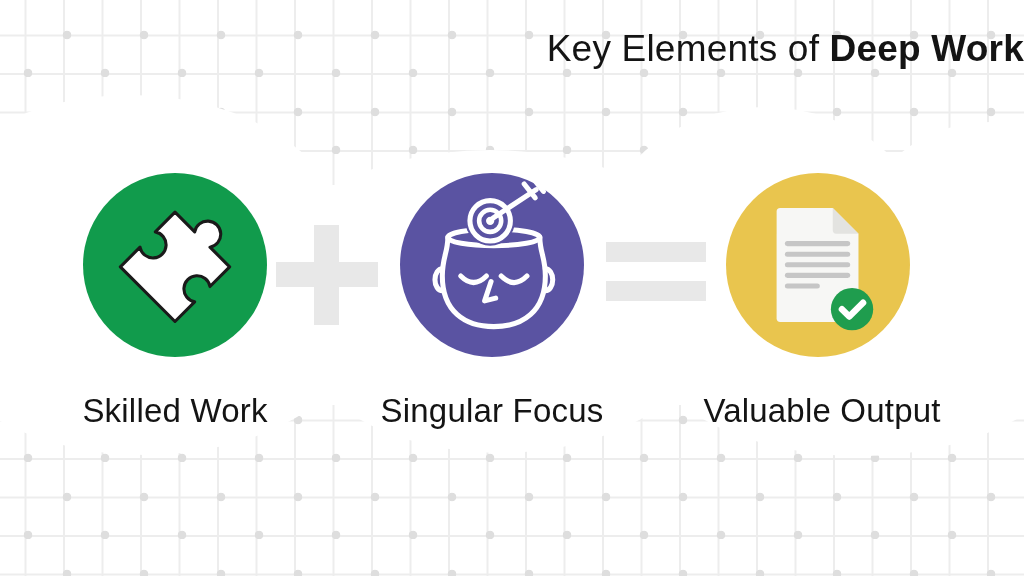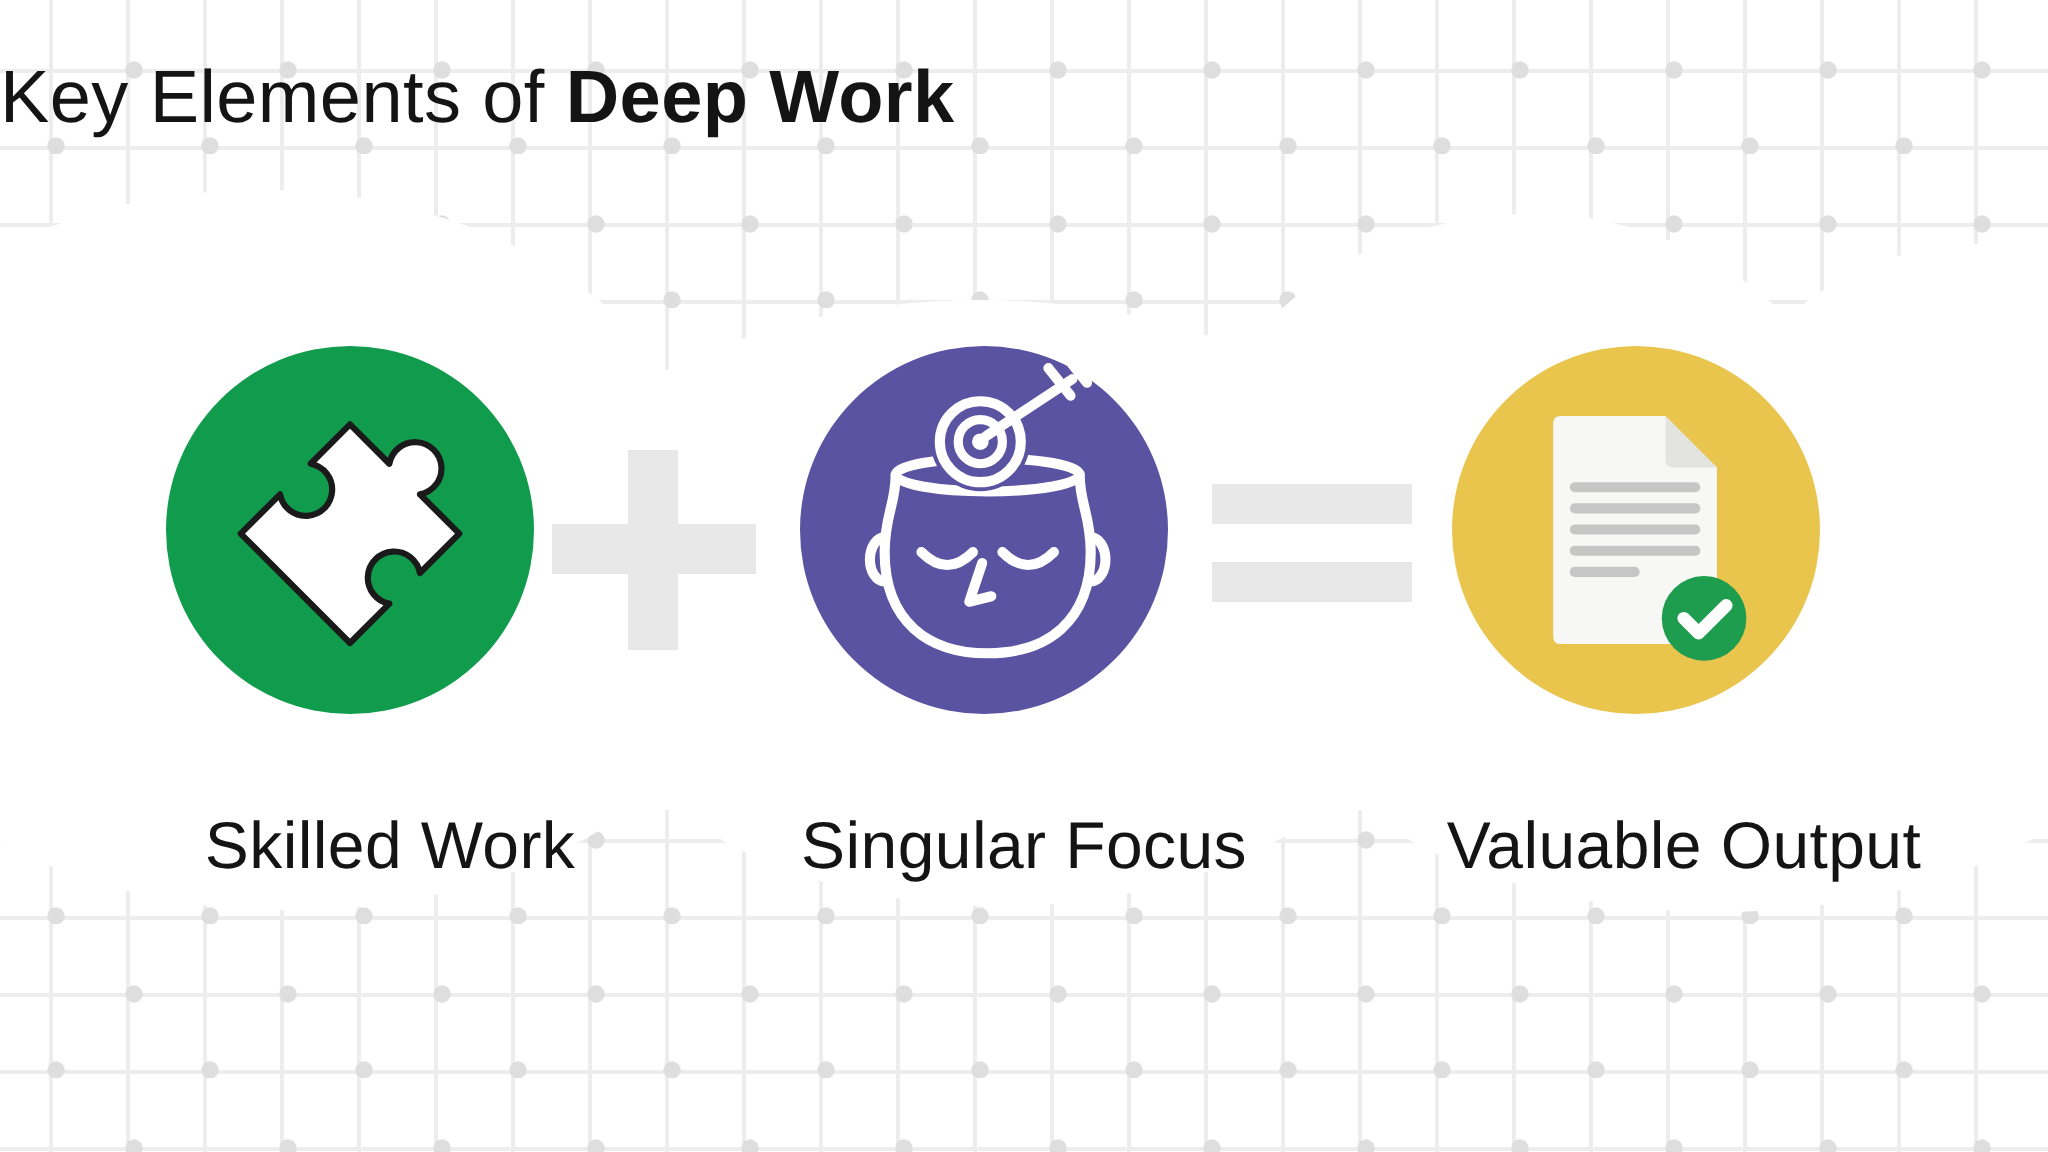--- a/index.html
+++ b/index.html
@@ -9,21 +9,21 @@
     background-image:
       radial-gradient(circle at 67px 35px, #dedede 0 4px, transparent 4.6px),
       radial-gradient(circle at 28px 73px, #dedede 0 4px, transparent 4.6px),
       linear-gradient(#ededed 0 2px, transparent 2px),
       linear-gradient(90deg, #ededed 0 2px, transparent 2px);
     background-size:77px 77px,77px 77px,38.5px 38.5px,38.5px 38.5px;
     background-position:0 0,0 0,0 34.5px,24.5px 0;
   }
   .title{
     position:absolute;top:28px;left:0;width:1024px;box-sizing:border-box;
-    padding-right:66px;text-align:left;font-size:37px;color:#141414;
+    text-align:right;font-size:37px;color:#141414;
     letter-spacing:0.2px;white-space:nowrap;
   }
   .title .bold{font-weight:700;}
   
   .cloud{position:absolute;left:0;top:0;width:1024px;height:576px;}
   .cloud .blob{position:absolute;background:#fff;border-radius:50%;}
   .b1{left:-90px;top:95px;width:440px;height:305px;}
   .b2{left:255px;top:150px;width:470px;height:285px;}
   .b3{left:595px;top:107px;width:340px;height:300px;}
   .b4{left:845px;top:122px;width:290px;height:290px;}
@@ -39,22 +39,22 @@
   .circle svg{position:absolute;left:0;top:0;width:184px;height:184px;}
   
   .plus{position:absolute;left:276px;top:225px;width:102px;height:100px;}
   .plus .v{position:absolute;left:38px;top:0;width:25px;height:100px;background:#e8e8e8;}
   .plus .h{position:absolute;left:0;top:37px;width:102px;height:25px;background:#e8e8e8;}
   .equals{position:absolute;left:606px;top:242px;width:100px;}
   .equals .bar{width:100px;height:20px;background:#e8e8e8;}
   .equals .bar + .bar{margin-top:19px;}
   
   .label{
-    position:absolute;top:404px;transform:translateX(-50%);
-    font-size:33px;color:#141414;white-space:nowrap;letter-spacing:0.2px;margin-left:20px;
+    position:absolute;top:392px;transform:translateX(-50%);
+    font-size:33px;color:#141414;white-space:nowrap;letter-spacing:0.2px;
   }
   .l1{left:175px;}
   .l2{left:492px;}
   .l3{left:822px;}
   
   .brand{position:absolute;left:919px;top:482px;width:92px;text-align:center;}
   .brand .mark{
     width:45px;height:45px;margin:0 auto;border-radius:10px;
     color:#ffffff;font-weight:700;font-size:26px;line-height:45px;letter-spacing:0px;
   }

